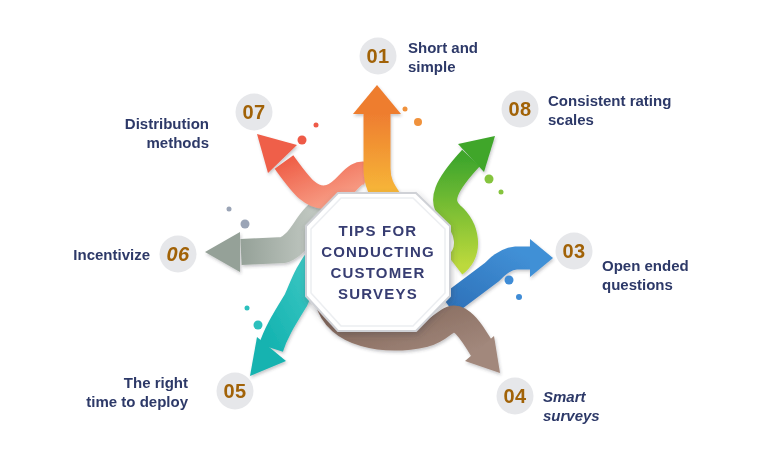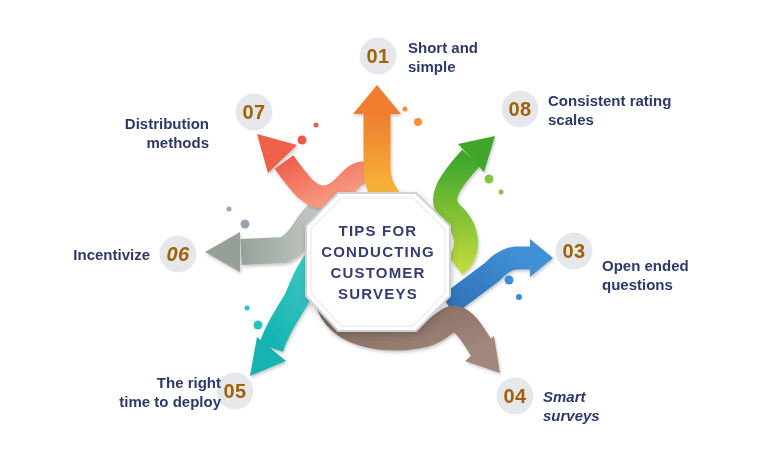--- a/index.html
+++ b/index.html
@@ -140,21 +140,21 @@
 
   <div class="badge" style="left:574px;top:251px;">03</div>
   <div class="lbl" style="left:602px;top:256px;margin-top:19px;">Open ended
 questions</div>
 
   <div class="badge" style="left:515px;top:396px;">04</div>
   <div class="lbl" style="left:543px;top:406px;font-style:italic;">Smart
 surveys</div>
 
   <div class="badge" style="left:235px;top:391px;">05</div>
-  <div class="lbl r" style="right:547px;top:392px;text-align:right;">The right
+  <div class="lbl r" style="right:580px;top:392px;text-align:right;">The right
 time to deploy</div>
 
   <div class="badge" style="left:178px;top:254px;font-style:italic;">06</div>
   <div class="lbl r" style="right:618px;top:254px;">Incentivize</div>
 
   <div class="badge" style="left:254px;top:112px;">07</div>
   <div class="lbl r" style="right:559px;top:113px;margin-top:20px;">Distribution
 methods</div>
 
 </div>

